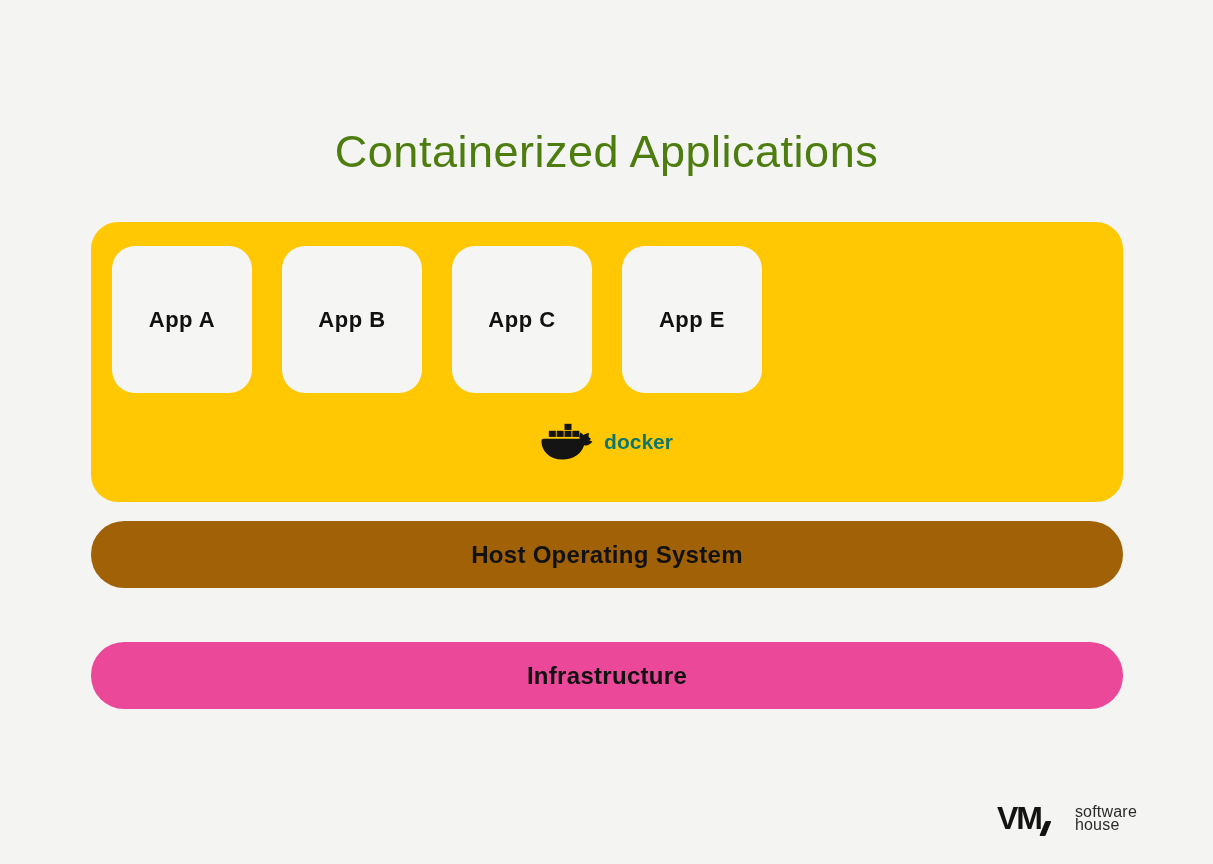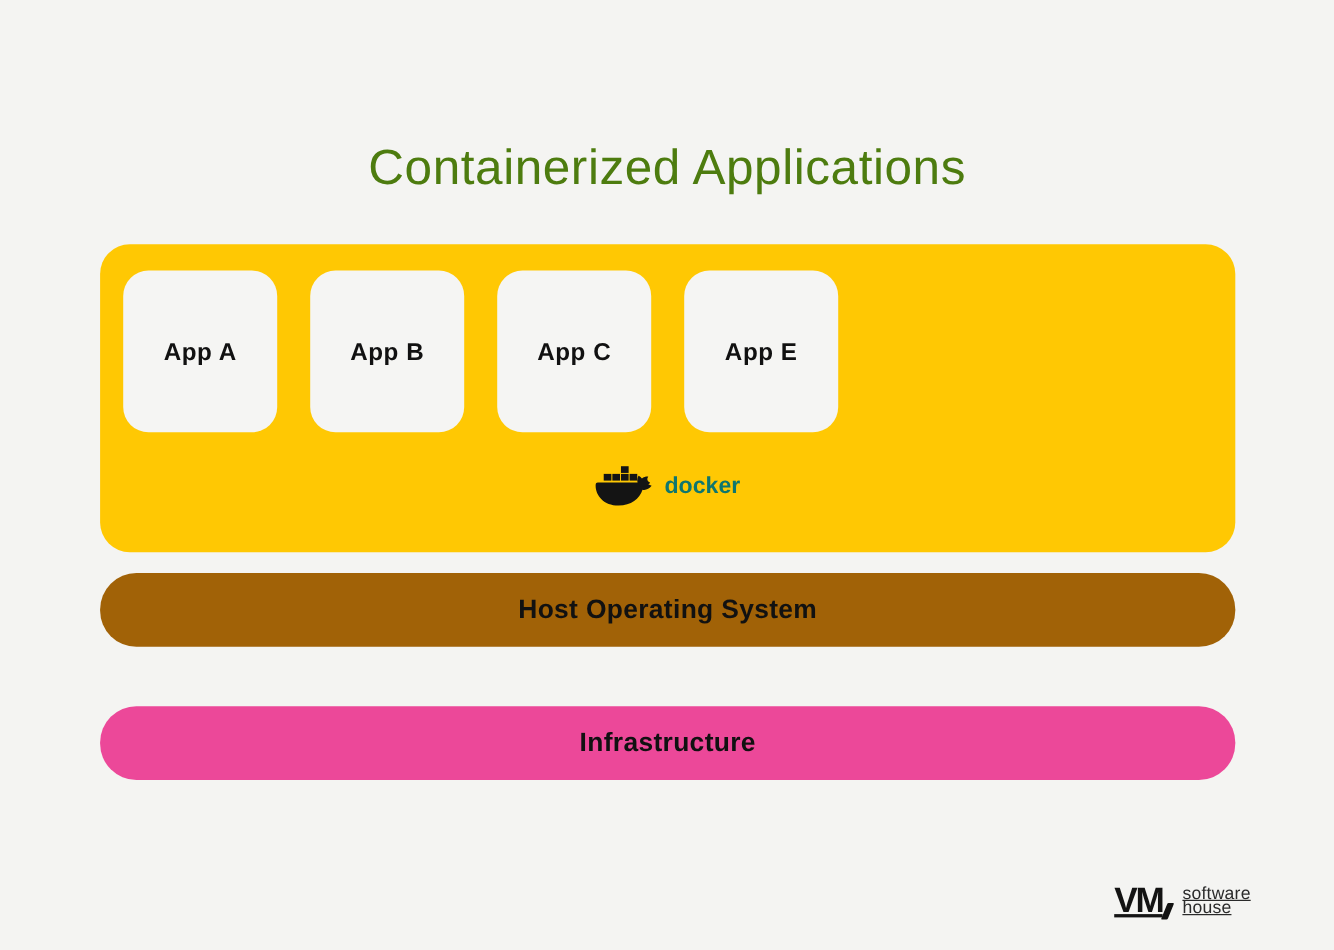--- a/index.html
+++ b/index.html
@@ -86,23 +86,22 @@
     font-size: 24px;
     font-weight: 700;
     letter-spacing: 0.3px;
     color: #111111;
   }
   .footer-logo {
     position: absolute;
     right: 76px;
     bottom: 32px;
     display: flex;
-    align-items: flex-end;
-    gap: 9px;
-    text-decoration: underline;
+    align-items: flex-start;
+    gap: 25px;
   }
   .logo-mark-wrap {
     display: flex;
     align-items: flex-end;
   }
   .logo-mark {
     font-size: 32px;
     font-weight: 900;
     letter-spacing: -2px;
     color: #131313;

